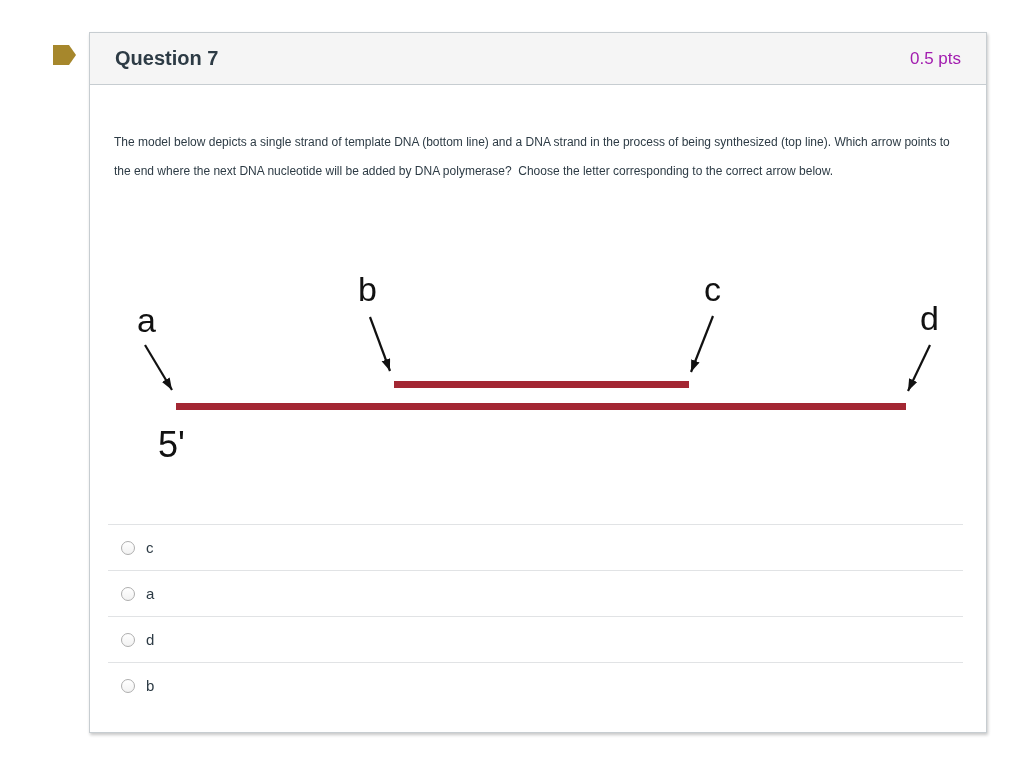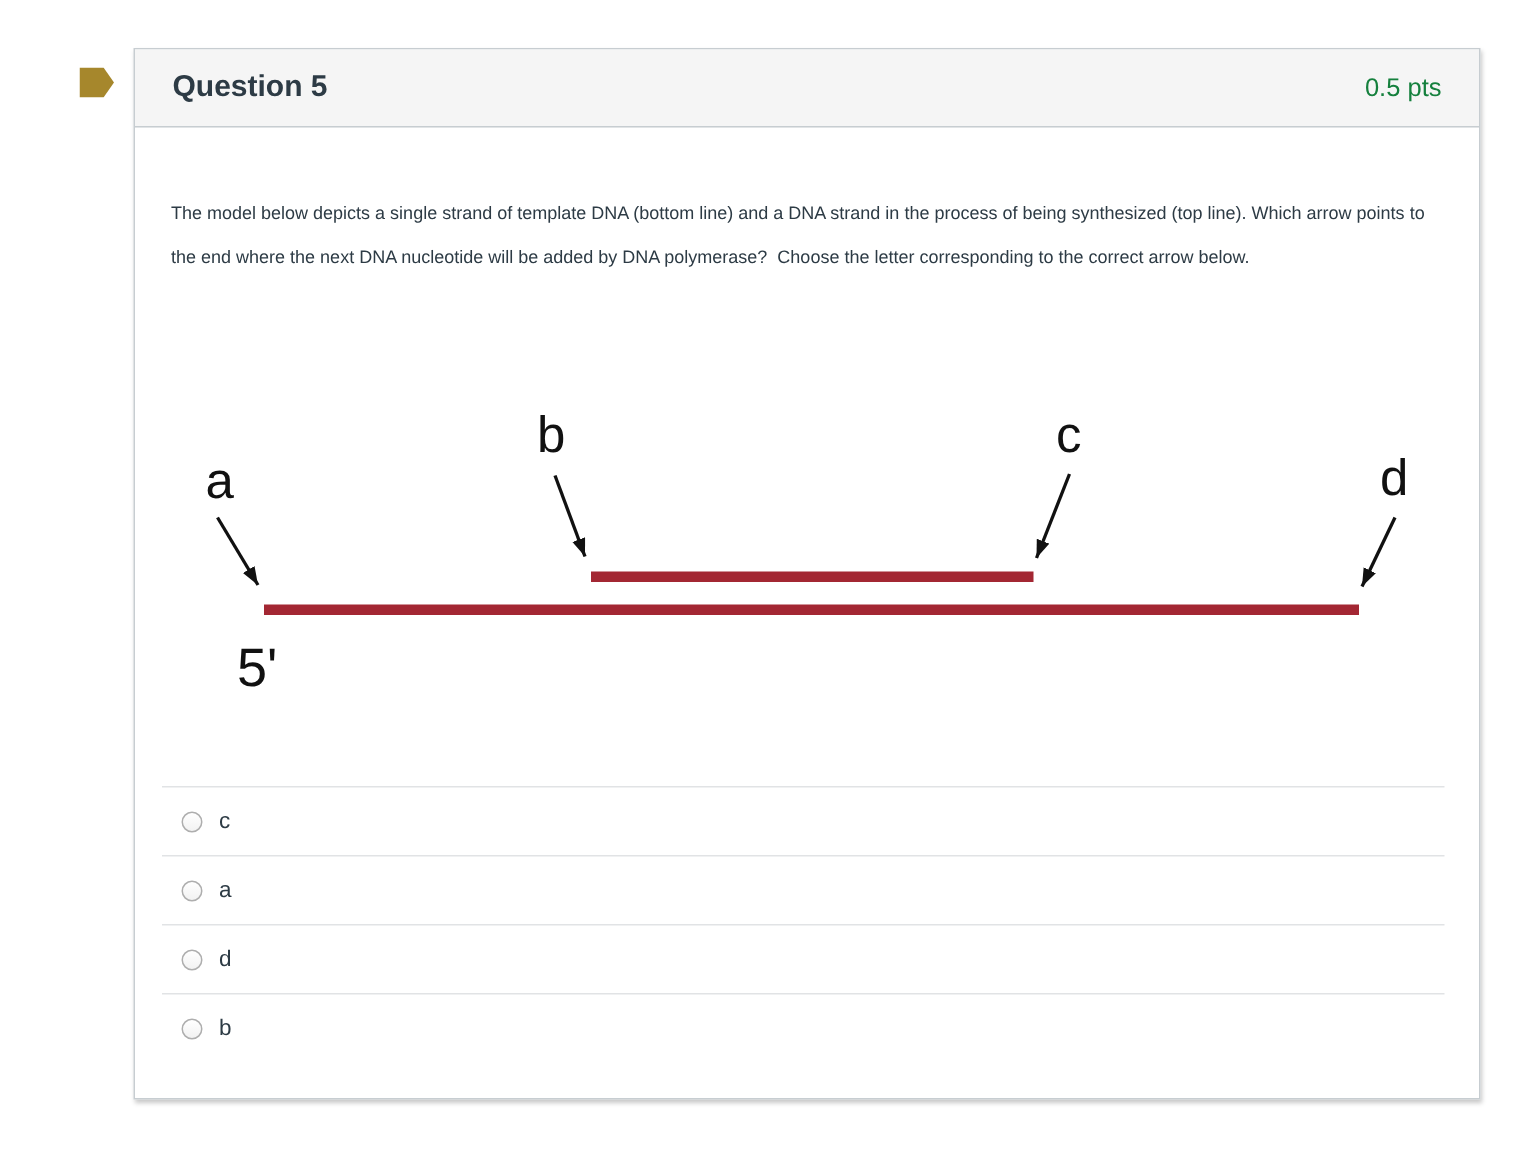--- a/index.html
+++ b/index.html
@@ -33,21 +33,21 @@
     justify-content: space-between;
     padding: 0 25px;
   }
   .q-title {
     font-size: 20px;
     font-weight: 700;
     color: #2d3b45;
   }
   .q-pts {
     font-size: 17px;
-    color: #15803d;
+    color: #a21caf;
   }
   .q-body {
     position: absolute;
     left: 24px; top: 95px;
     width: 850px;
     font-size: 12px;
     line-height: 29px;
     color: #2d3b45;
     white-space: pre-wrap;
   }
@@ -96,21 +96,21 @@
 
 <div>
 
   <svg class="bookmark" viewBox="0 0 23 20">
     <polygon points="0,0 16,0 23,10 16,20 0,20" fill="#a6872c"></polygon>
   </svg>
 
   <div class="card">
 
     <div class="card-header">
-      <span class="q-title">Question 5</span>
+      <span class="q-title">Question 7</span>
       <span class="q-pts">0.5 pts</span>
     </div>
 
     <div class="q-body">The model below depicts a single strand of template DNA (bottom line) and a DNA strand in the process of being synthesized (top line). Which arrow points to the end where the next DNA nucleotide will be added by DNA polymerase?  Choose the letter corresponding to the correct arrow below.</div>
 
     <svg class="diagram" viewBox="89 250 898 230" width="898" height="230">
       <defs>
         <marker id="arrowhead" markerUnits="userSpaceOnUse" markerWidth="13" markerHeight="10" refX="12" refY="4.5" orient="auto">
           <path d="M0,0 L12,4.5 L0,9 Z" fill="#111111"></path>
         </marker>

